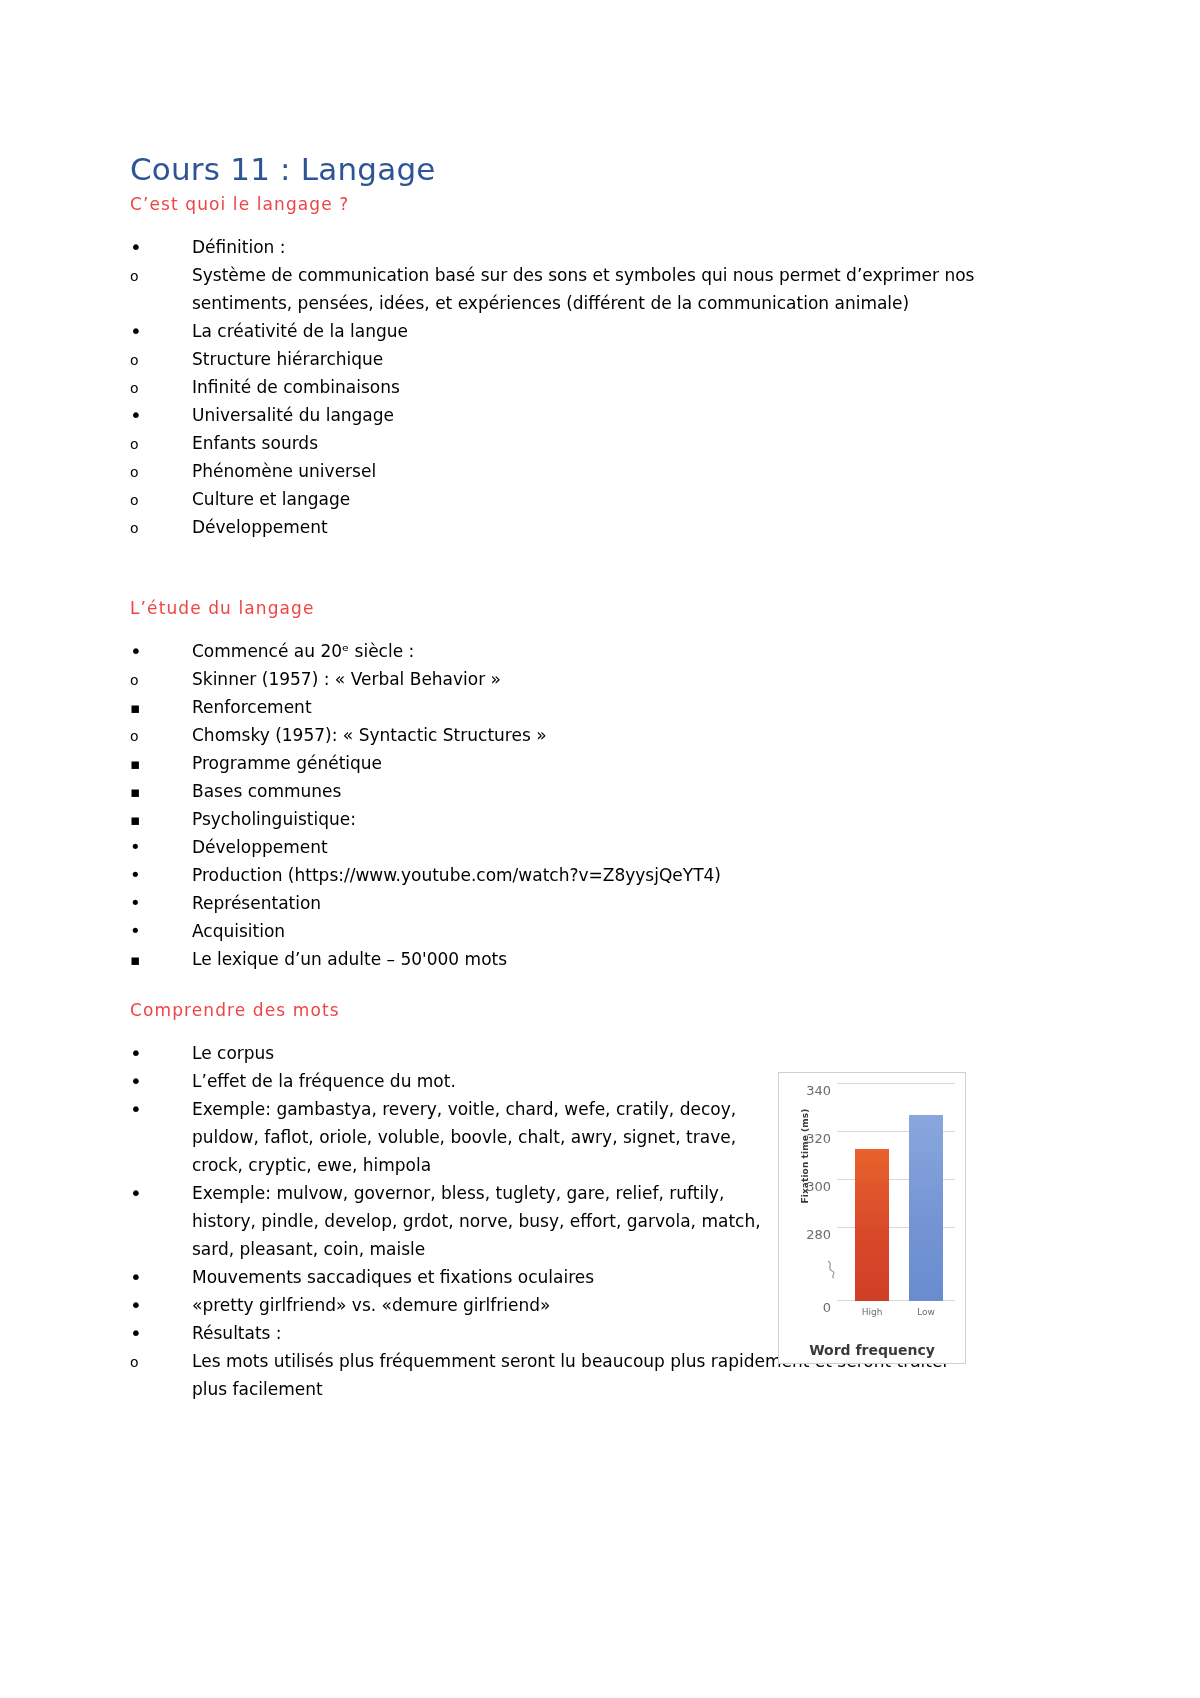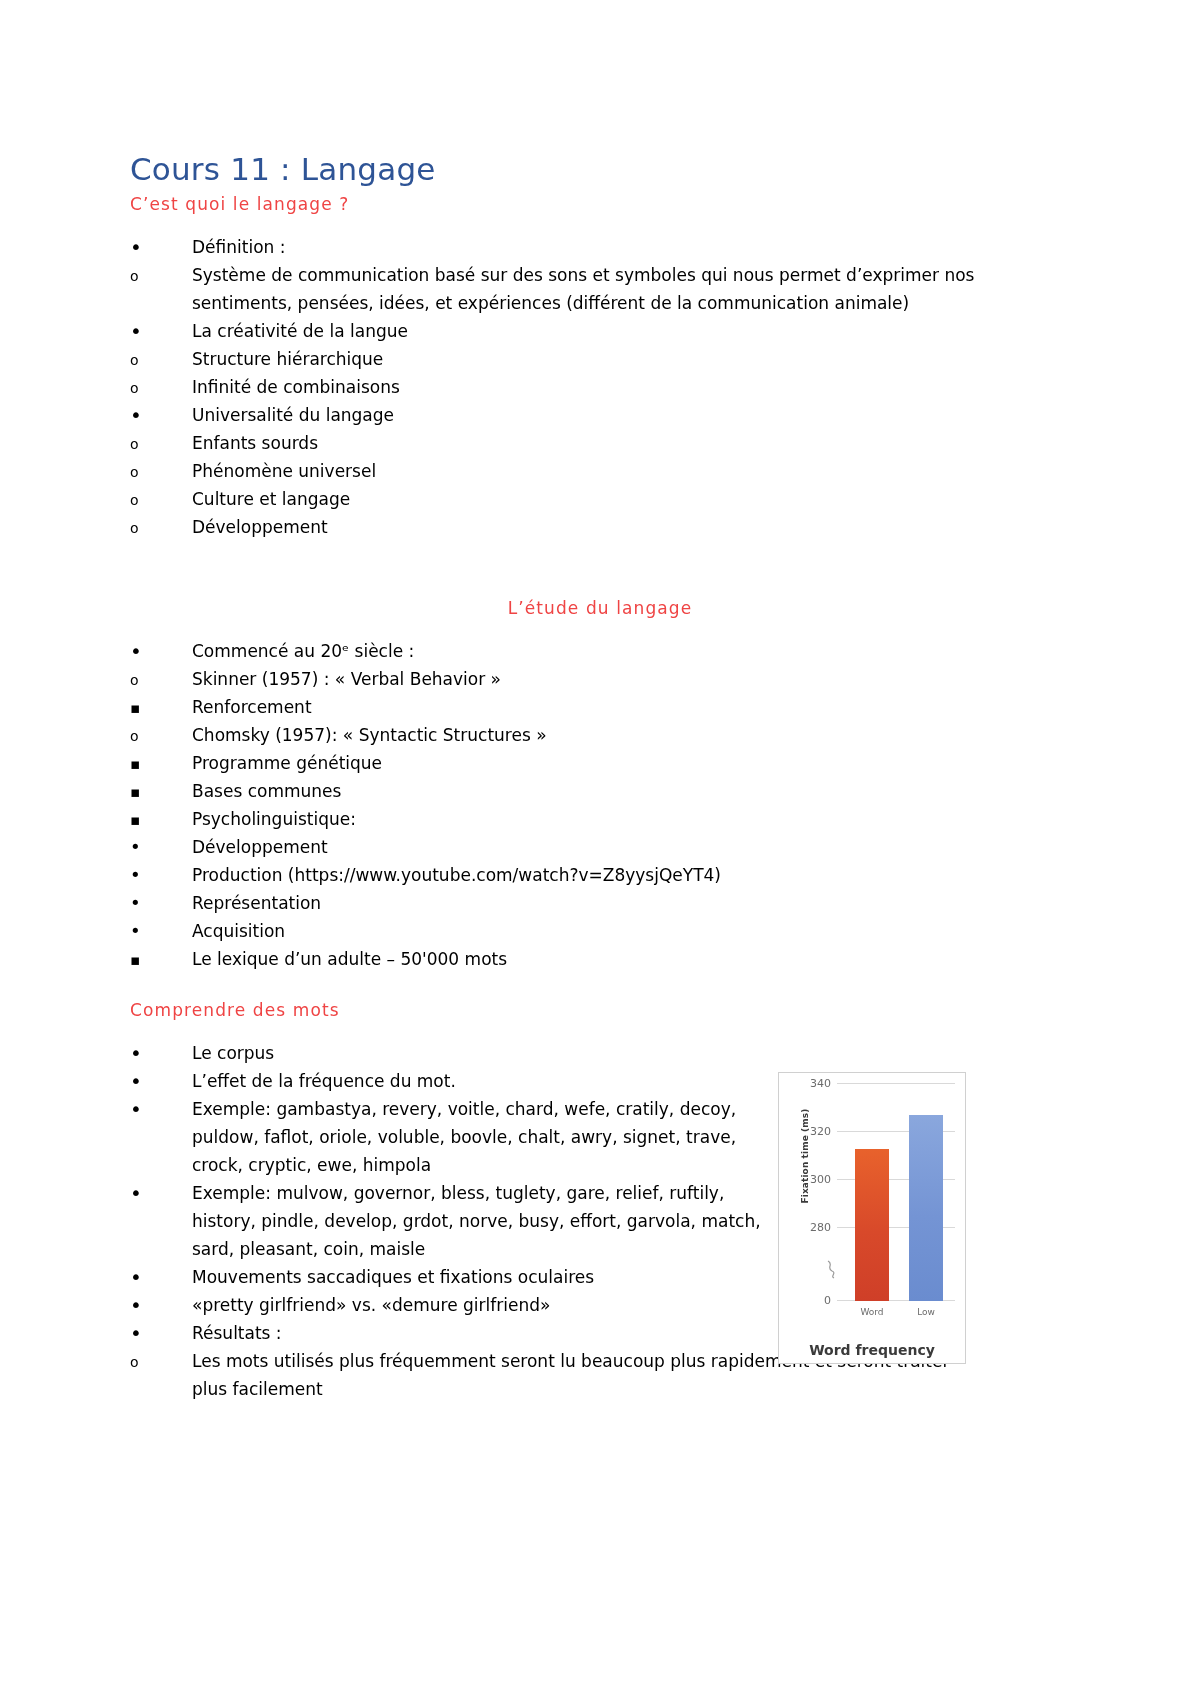--- a/index.html
+++ b/index.html
@@ -35,21 +35,20 @@
   .heading-2 {
     font-size: 17px;
     font-weight: 400;
     color: #ef4444;
     letter-spacing: 1.1px;
     margin: 0 0 18px 0;
     line-height: 1.3;
   }
   .heading-2.spaced-top {
     margin-top: 56px;
-    text-align: center;
   }
 
   
   ul.lvl {
     list-style: none;
     margin: 0;
     padding: 0;
   }
   li.item {
     position: relative;
@@ -176,23 +175,24 @@
     position: absolute;
     left: 0;
     right: 0;
     height: 1px;
     background: #d9d9d9;
   }
   .ytick {
     position: absolute;
     right: calc(100% + 6px);
     transform: translateY(-50%);
-    font-size: 11px;
+    font-size: 13px;
     color: #6b6b6b;
     white-space: nowrap;
+    margin-top: 7px;
   }
   .bar {
     position: absolute;
     bottom: 0;
     width: 34px;
   }
   .bar-high {
     left: 18px;
     background: linear-gradient(180deg, #e8622c 0%, #d8492a 55%, #cf3f28 100%);
   }
@@ -420,21 +420,21 @@
           <svg width="14" height="20" viewBox="0 0 14 20" aria-hidden="true">
             <path d="M3 2 C9 5, 1 9, 7 12 C12 14, 5 17, 9 19" stroke="#9a9a9a" stroke-width="1.2" fill="none"></path>
           </svg>
         </div>
 
         <div class="bar bar-high" style="height:152px;"></div>
         <div class="bar bar-low" style="height:186px;"></div>
       </div>
 
       <div class="xtick-row">
-        <span class="xtick" style="left:35px;">Word</span>
+        <span class="xtick" style="left:35px;">High</span>
         <span class="xtick" style="left:89px;">Low</span>
       </div>
 
       <div class="x-axis-title">Word frequency</div>
     </div>
   </div>
 
 </div>
 
 </body></html>

